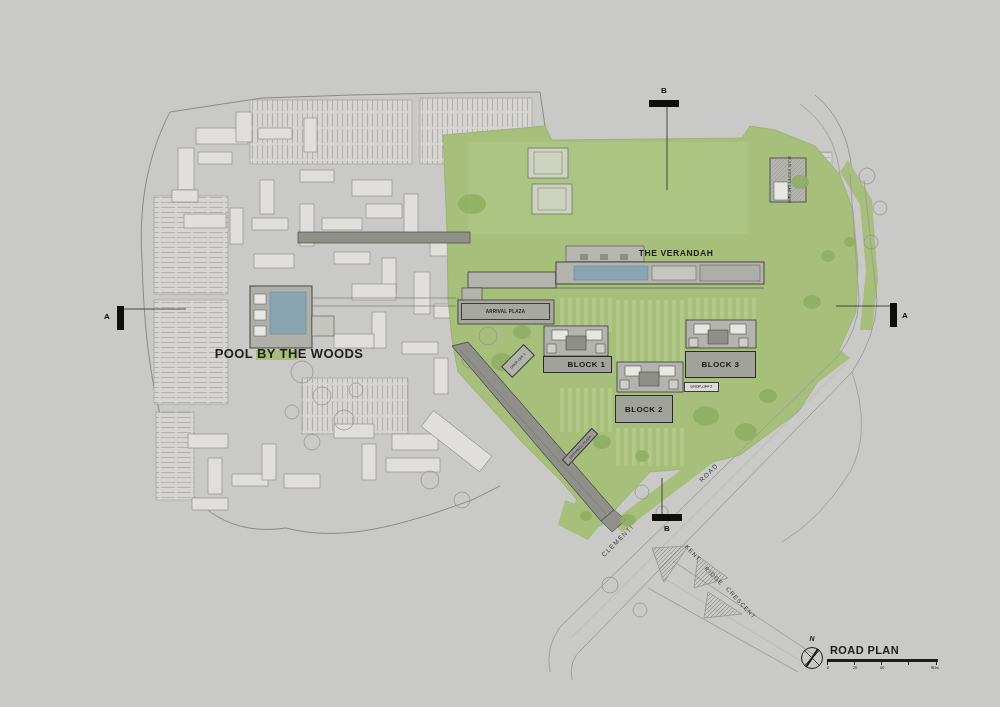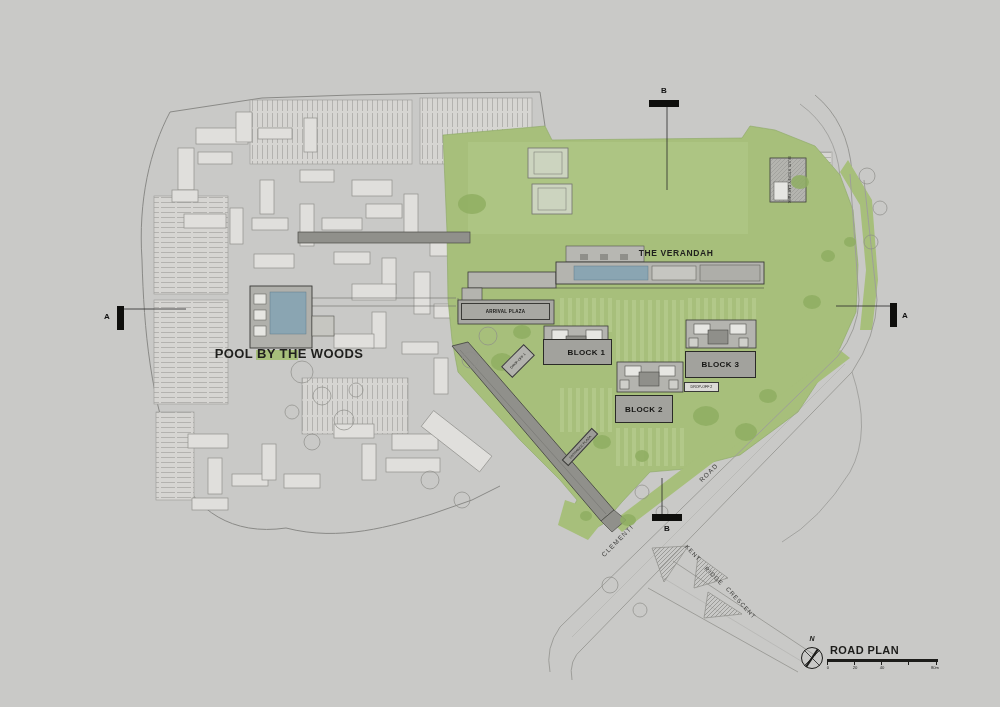--- a/index.html
+++ b/index.html
@@ -289,21 +289,21 @@
   <g stroke="#1c1c1a" fill="none">
     <circle cx="812" cy="658" r="10.5" stroke-width="1"></circle>
     <path d="M804,666 L820,650" stroke-width="0.8"></path>
     <path d="M804,650 L820,666" stroke-width="0.8"></path>
     <path d="M806,667 L818,649" stroke-width="2.2"></path>
   </g>
 </svg>
 
 <div class="label b f85" style="left:676px;top:253px;">THE VERANDAH</div>
 
-<div class="labelbox blockbox" style="left:543px;top:339px;width:69px;height:26px;padding-left:18px;">BLOCK 1</div>
+<div class="labelbox blockbox" style="left:543px;top:356px;width:69px;height:17px;padding-left:18px;">BLOCK 1</div>
 <div class="labelbox blockbox" style="left:615px;top:395px;width:58px;height:28px;">BLOCK 2</div>
 <div class="labelbox blockbox" style="left:685px;top:351px;width:71px;height:27px;">BLOCK 3</div>
 
 <div class="label b f75" style="left:289px;top:353px;">POOL BY THE WOODS</div>
 
 <div class="labelbox arrivalbox f45" style="left:461px;top:303px;width:89px;height:17px;">ARRIVAL PLAZA</div>
 
 <div class="labelbox dropoffbox f36" style="left:684px;top:382px;width:35px;height:10px;">DROP-OFF 2</div>
 
 <div class="labelbox dropoff1box f34 rotm45" style="left:518px;top:361px;width:32px;height:16px;">DROP-OFF 1</div>

